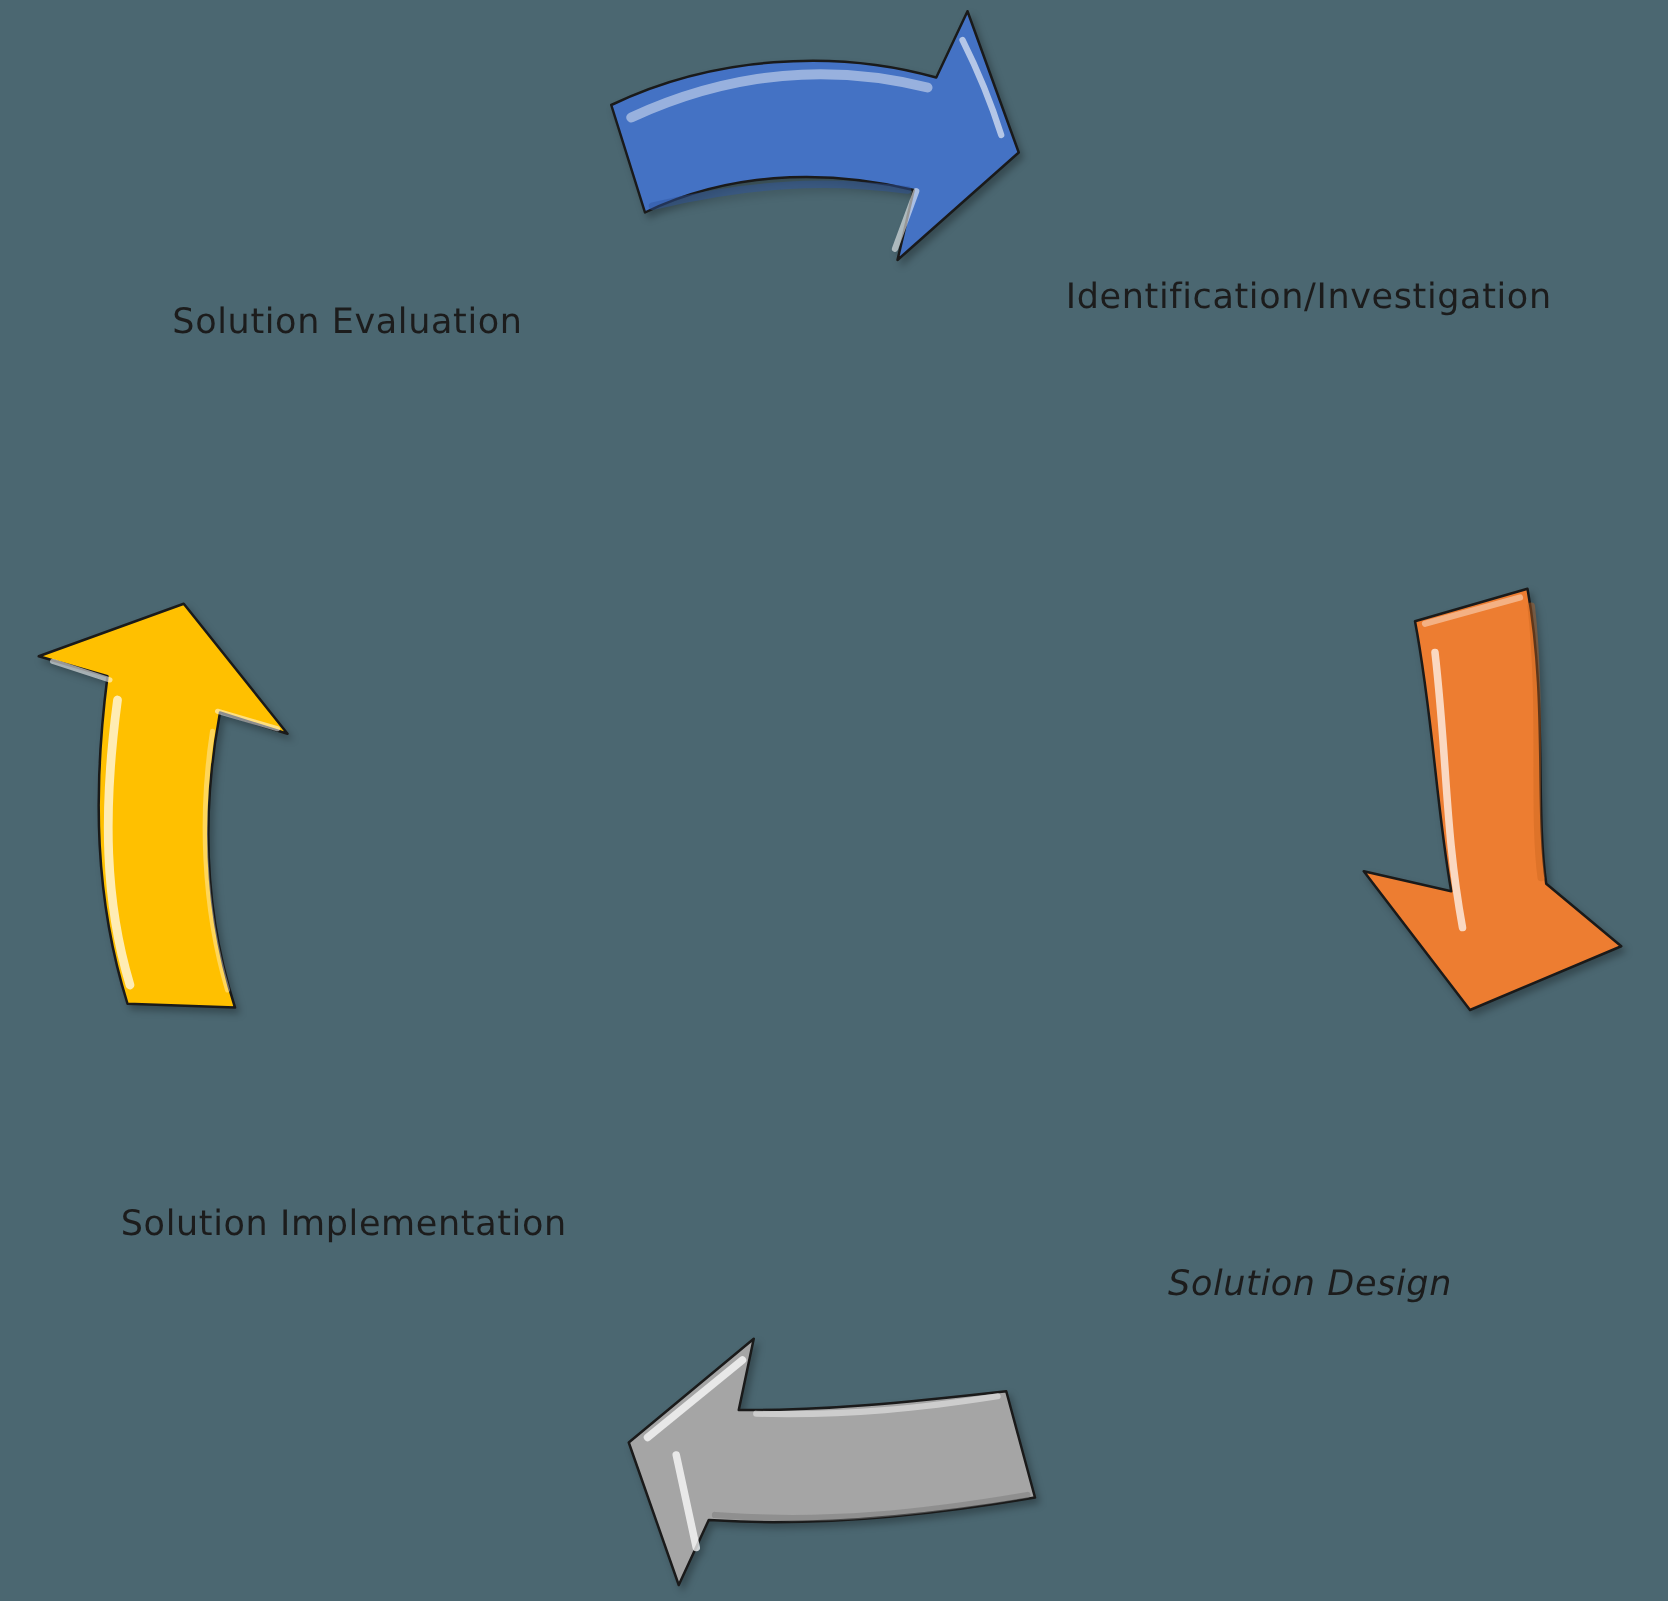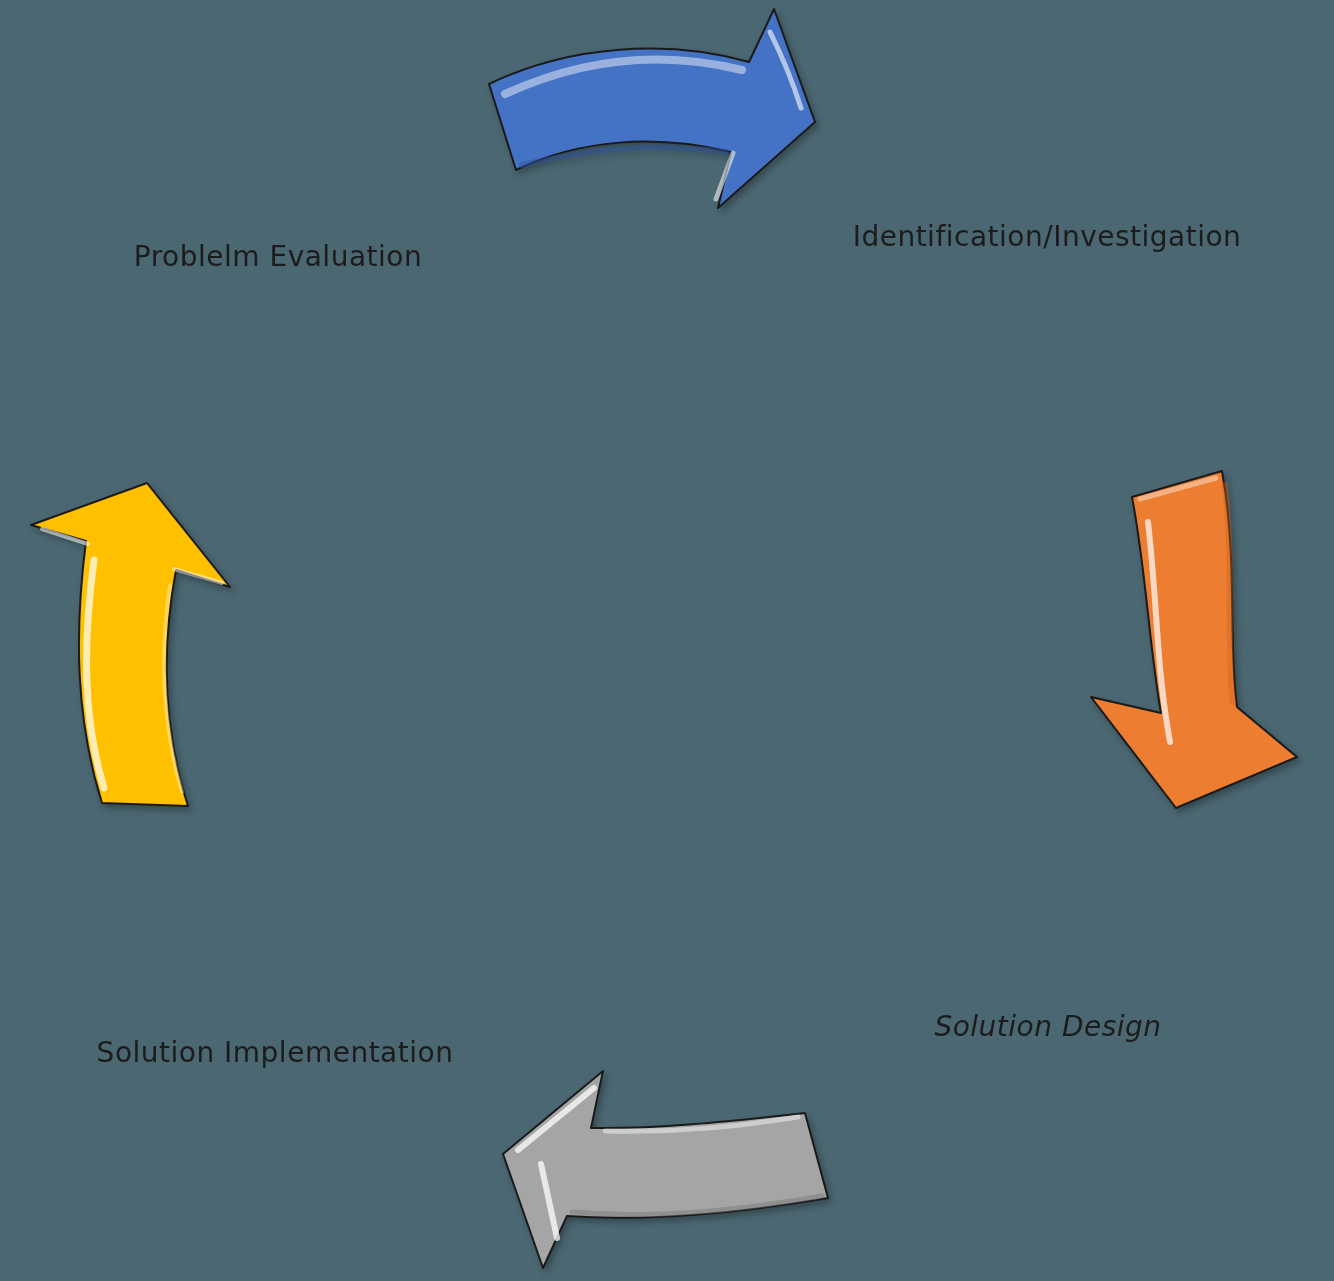--- a/index.html
+++ b/index.html
@@ -84,23 +84,23 @@
 
     <g class="arrow-group">
       <path class="arrow-base" d="M 147 483 L 230 587 L 176 570 C 162 645 162 725 188 806 L 102 803 C 76 720 74 635 86 541 L 31 525 Z" fill="#FFC000"></path>
       <path class="shine" opacity="0.7" stroke-width="7" d="M 94 560 C 82 650 84 722 104 788"></path>
       <path class="shine" opacity="0.35" stroke-width="4" d="M 170 585 C 160 650 162 725 182 792"></path>
       <path class="shine" opacity="0.55" stroke-width="4" d="M 88 544 L 42 529"></path>
       <path class="shine" opacity="0.5" stroke-width="4" d="M 174 569 L 222 583"></path>
     </g>
   </svg>
 
-  <div class="diagram-label" id="label-solution-evaluation" style="left:278px; top:236px;">Problelm Evaluation</div>
+  <div class="diagram-label" id="label-solution-evaluation" style="left:278px; top:236px;">Solution Evaluation</div>
 
   <div class="diagram-label" id="label-problem-identification" style="left:1047px; top:216px;">
     <div>Identification/Investigation</div>
   </div>
 
   <div class="diagram-label" id="label-solution-design" style="left:1048px; top:1006px;font-style:italic;">Solution Design</div>
 
-  <div class="diagram-label" id="label-solution-implementation" style="left:275px; top:1032px;">Solution Implementation</div>
+  <div class="diagram-label" id="label-solution-implementation" style="left:275px; top:958px;">Solution Implementation</div>
 
 </div>
 
 </body></html>

